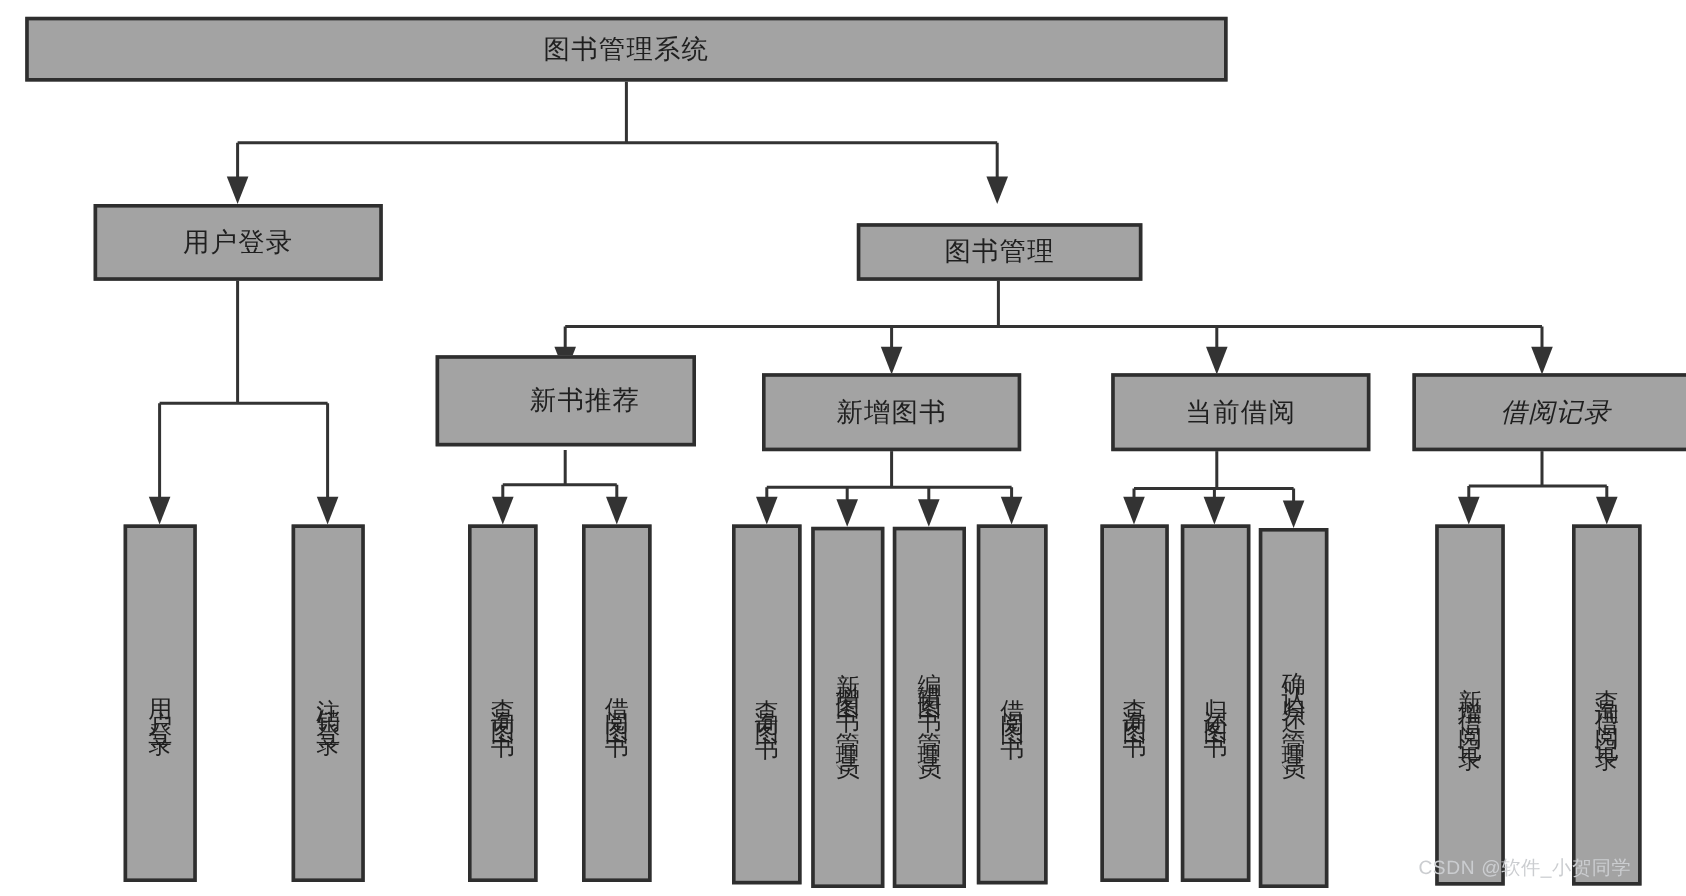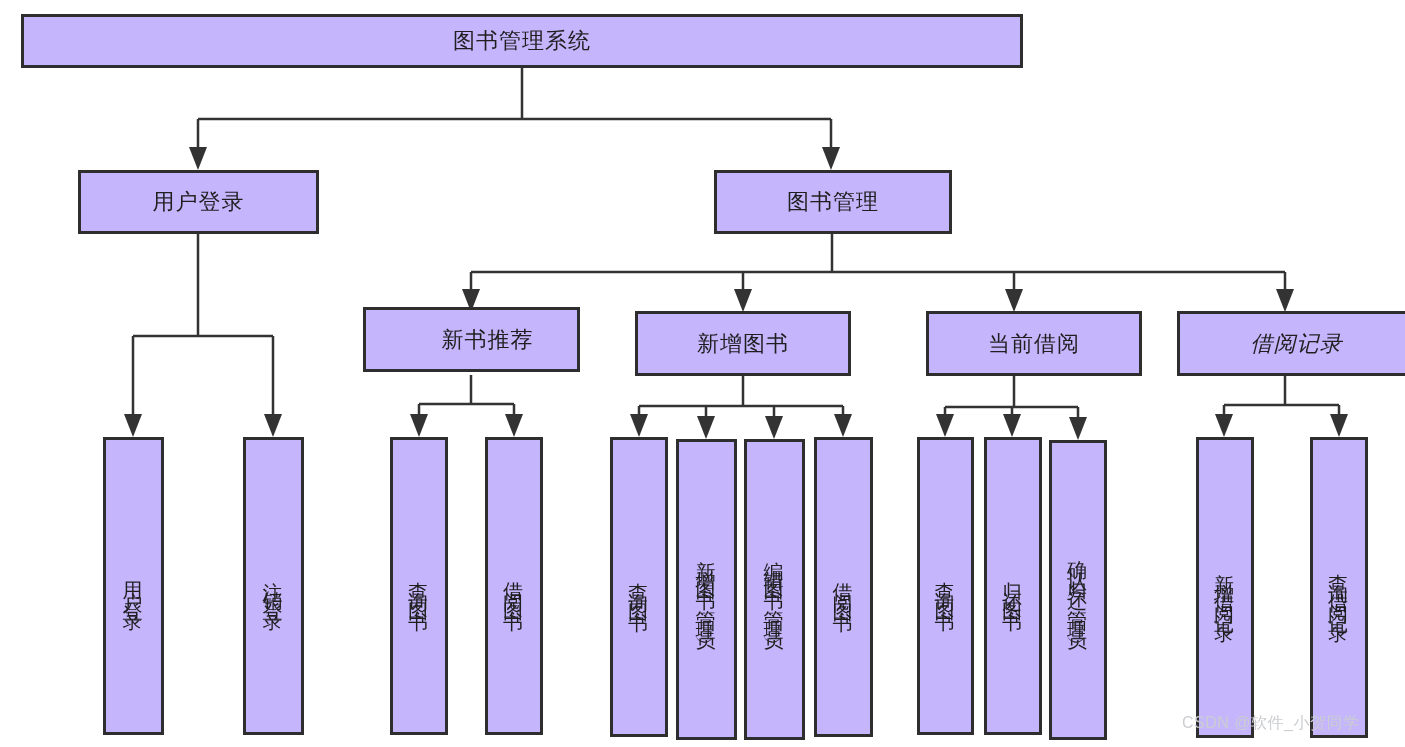--- a/index.html
+++ b/index.html
@@ -7,39 +7,39 @@
     position:relative;
     width:1405px;height:747px;
     background:#ffffff;
     font-family:"Liberation Sans", sans-serif;
     overflow:hidden;
   }
   .wires{position:absolute;left:0;top:0;z-index:1;}
   .node{
     position:absolute;
     box-sizing:border-box;
-    background:#c4b5fd;
+    background:#a3a3a3;
     border:3px solid #2e2e2e;
     display:flex;align-items:center;justify-content:center;
     color:#1f1f1f;
     z-index:2;
   }
   .hbox{font-size:22px;letter-spacing:1px;}
   .vbox span{
     writing-mode:vertical-lr;
     text-orientation:mixed;
     font-size:20px;
     letter-spacing:10px;
     white-space:nowrap;
   }
   
   .n-root   {left:21px;  top:14px;  width:1002px; height:54px;}
   .n-login  {left:78px;  top:170px; width:241px;  height:64px;}
-  .n-mgmt   {left:714px; top:170px; width:238px;  height:64px;}
-  .n-g0     {left:363px; top:307px; width:217px;  height:65px;padding-left:32px;}
+  .n-mgmt   {left:714px; top:186px; width:238px;  height:48px;}
+  .n-g0     {left:363px; top:296px; width:217px;  height:76px;padding-left:32px;}
   .n-g1     {left:635px; top:311px; width:216px;  height:65px;}
   .n-g2     {left:906px; top:311px; width:216px;  height:65px;margin-left:20px;}
   .n-g3     {left:1177px;top:311px; width:239px;  height:65px;font-style:italic;}
   
   .n-l0a{left:103px; top:437px; width:61px; height:298px;}
   .n-l0b{left:243px; top:437px; width:61px; height:298px;}
   .n-g0a{left:390px; top:437px; width:58px; height:298px;}
   .n-g0b{left:485px; top:437px; width:58px; height:298px;}
   .n-g1a{left:610px; top:437px; width:58px; height:300px;}
   .n-g1b{left:676px; top:439px; width:61px; height:301px;}

